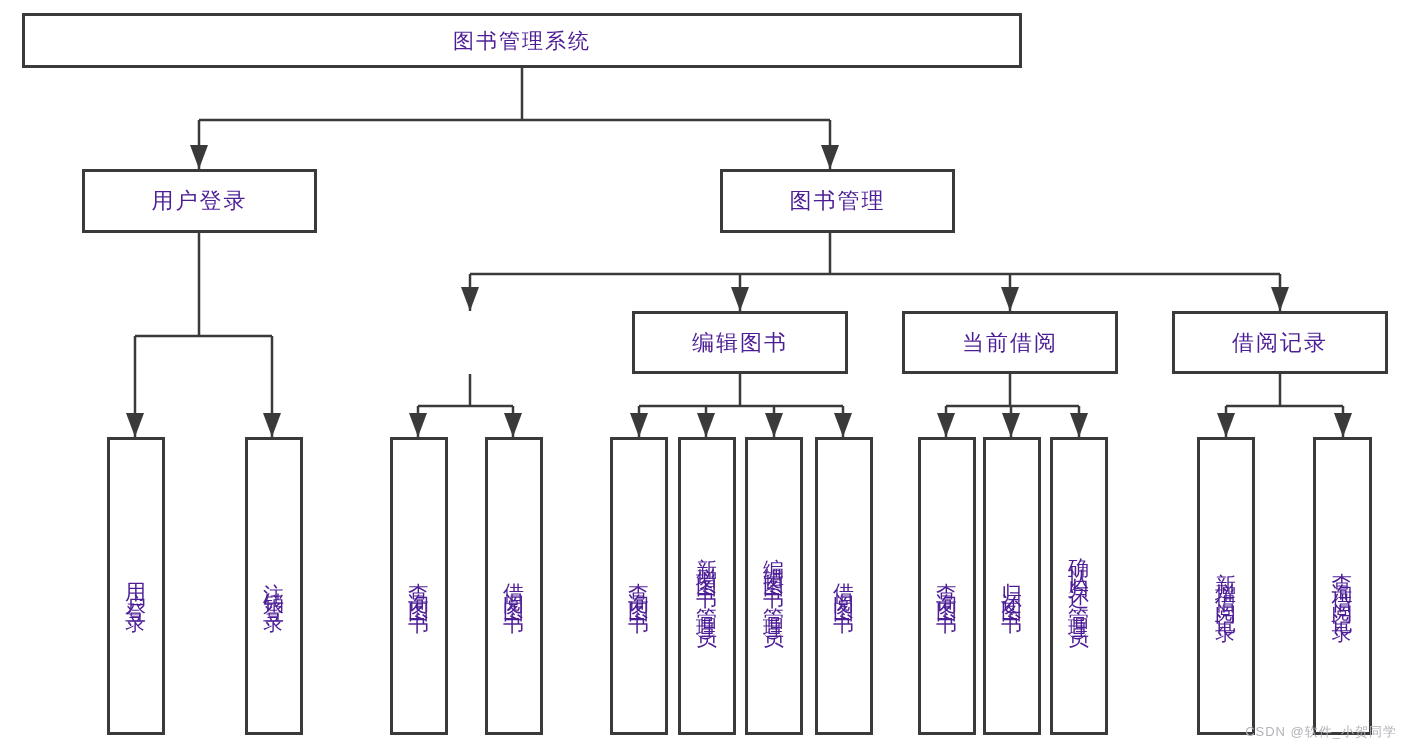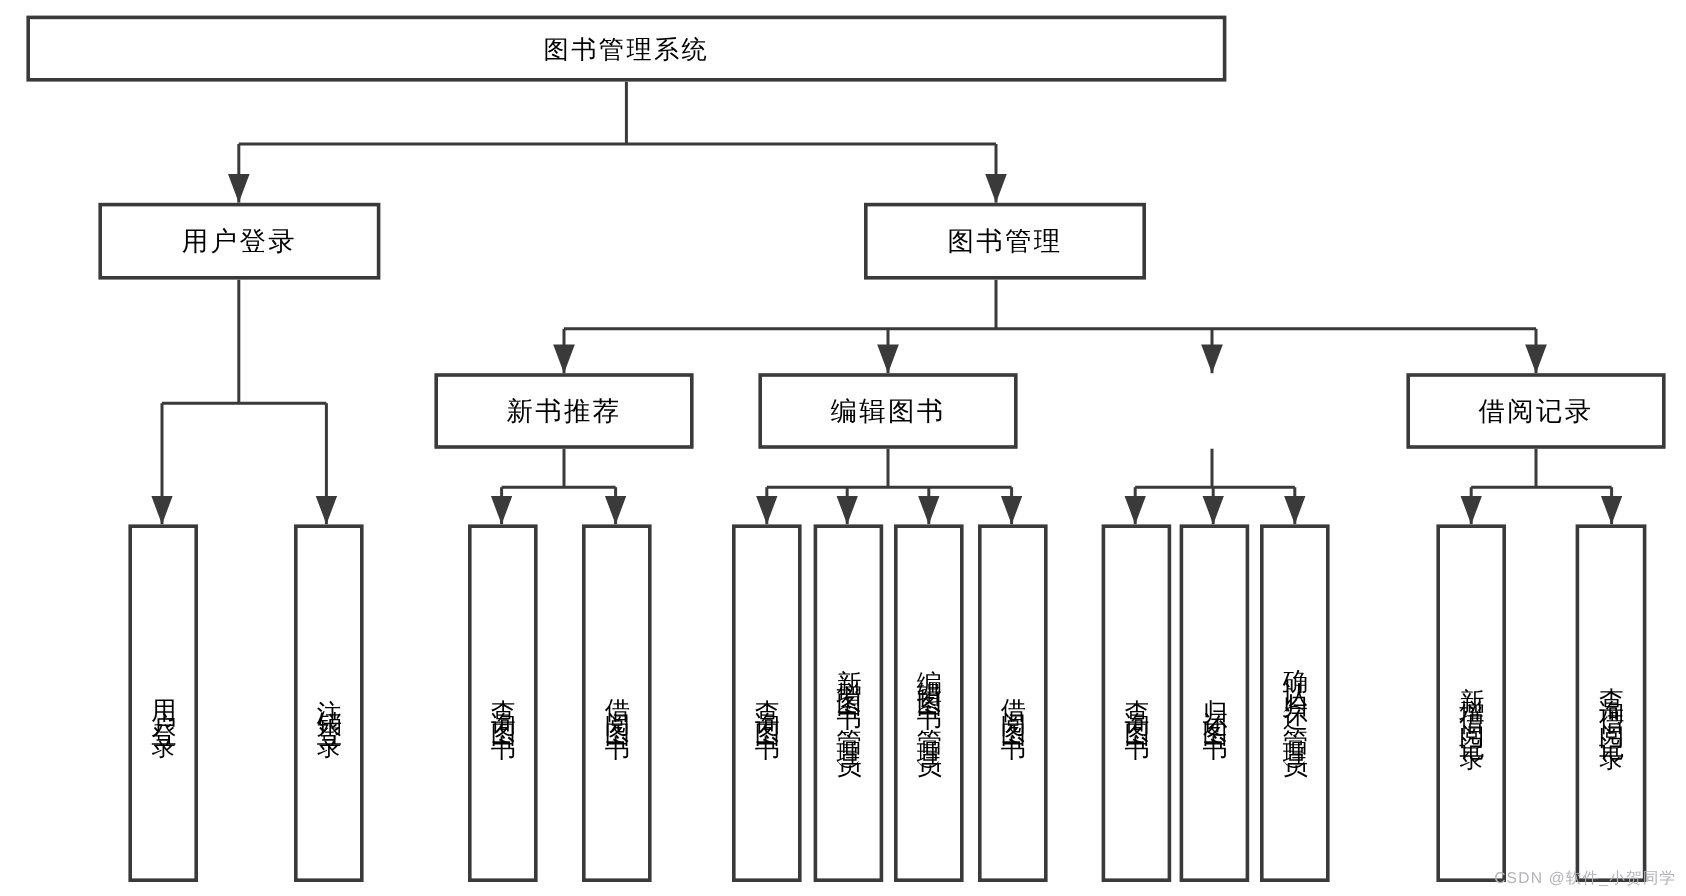--- a/index.html
+++ b/index.html
@@ -17,21 +17,21 @@
     width: 1405px; height: 747px;
   }
   .node {
     position: absolute;
     box-sizing: border-box;
     background: #ffffff;
     border: 3px solid #3a3a3a;
     display: flex;
     align-items: center;
     justify-content: center;
-    color: #000000;
+    color: #4c1d95;
   }
   .node.h .lbl {
     font-size: 22px;
     letter-spacing: 2px;
     white-space: nowrap;
   }
   .node.root-box .lbl { font-size: 21px; }
   .node.v .vlbl {
     writing-mode: vertical-rl;
     text-orientation: mixed;
@@ -102,25 +102,25 @@
     <span class="lbl">图书管理系统</span>
   </div>
 
   <div class="node h" style="left:82px; top:169px; width:235px; height:64px;">
     <span class="lbl">用户登录</span>
   </div>
   <div class="node h" style="left:720px; top:169px; width:235px; height:64px;">
     <span class="lbl">图书管理</span>
   </div>
 
-  <div class="node h" style="left:362px; top:311px; width:216px; height:63px;">
-    <span class="lbl">新书推荐</span>
-  </div>
   <div class="node h" style="left:632px; top:311px; width:216px; height:63px;">
     <span class="lbl">编辑图书</span>
+  </div>
+  <div class="node h" style="left:902px; top:311px; width:216px; height:63px;">
+    <span class="lbl">当前借阅</span>
   </div>
   <div class="node h" style="left:1172px; top:311px; width:216px; height:63px;">
     <span class="lbl">借阅记录</span>
   </div>
 
   <div class="node v" style="left:107px; top:437px; width:58px; height:298px;">
     <span class="vlbl">用户登录</span>
   </div>
   <div class="node v" style="left:245px; top:437px; width:58px; height:298px;">
     <span class="vlbl">注销登录</span>

